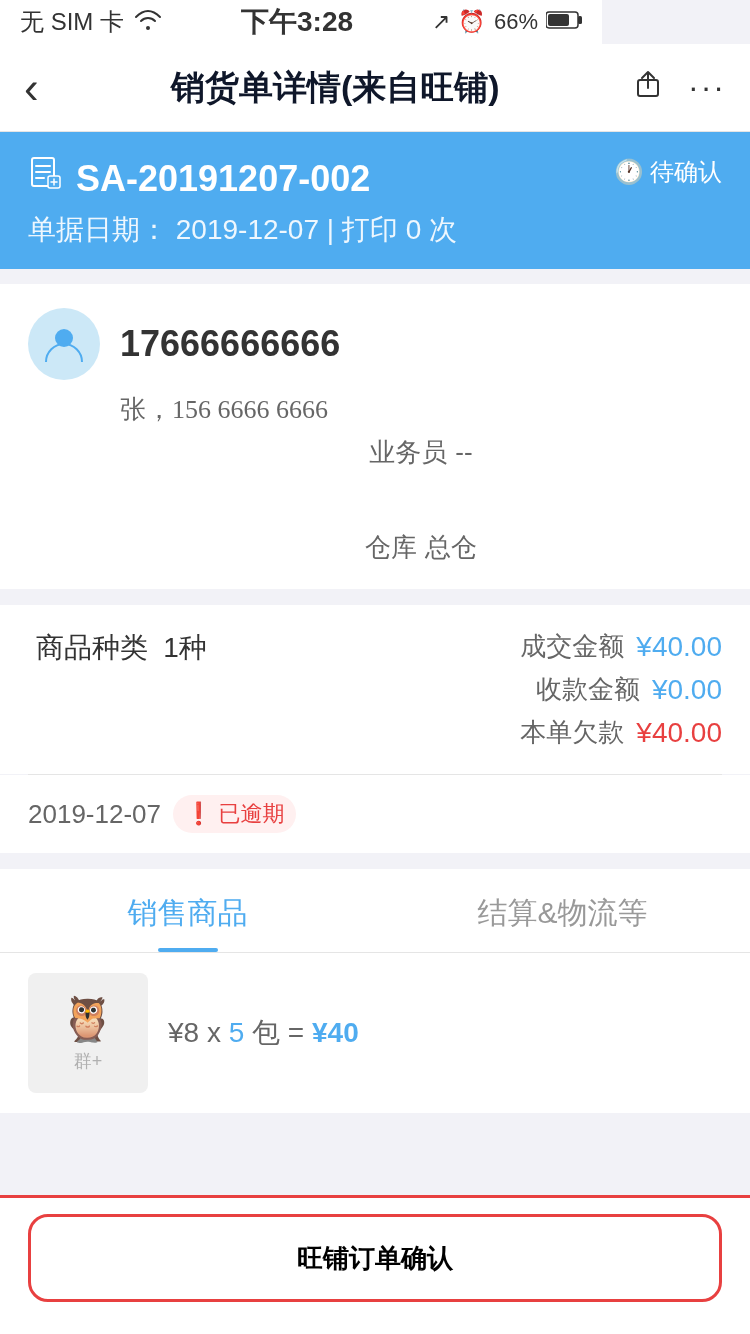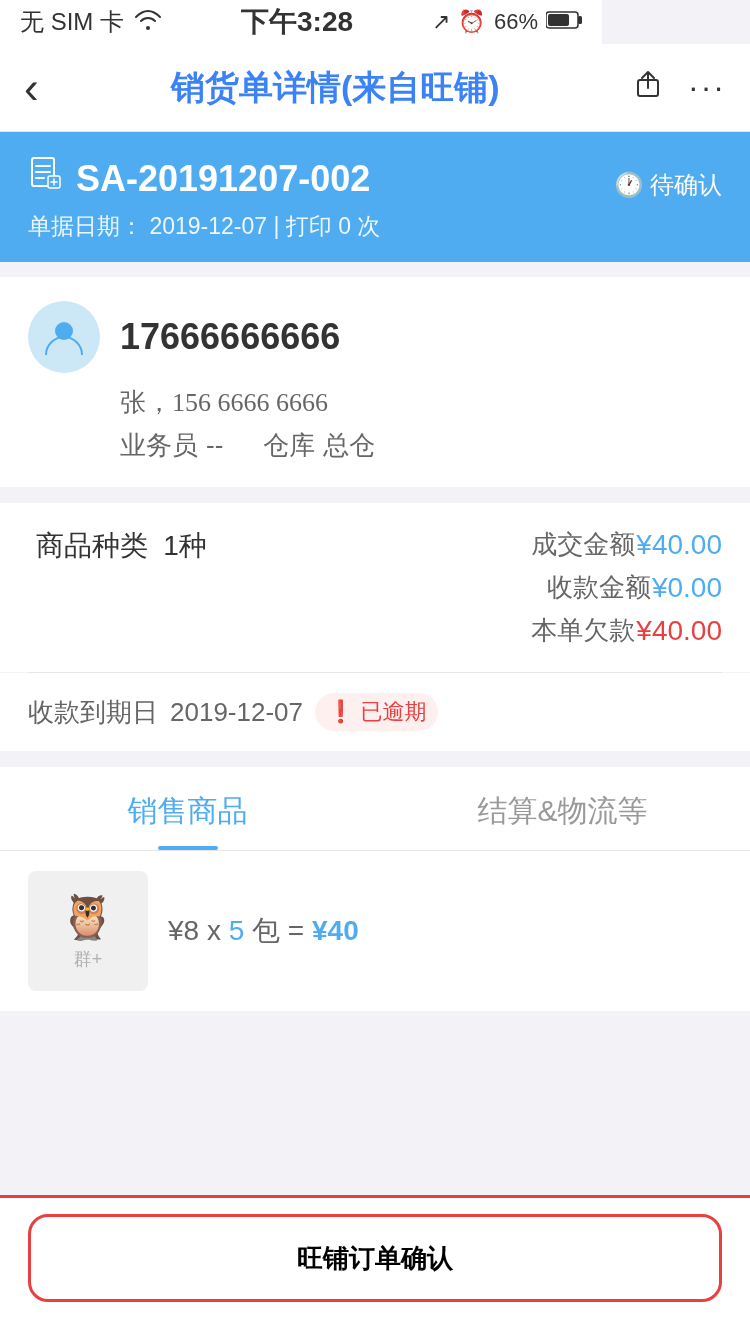--- a/index.html
+++ b/index.html
@@ -37,54 +37,54 @@
       background: #fff;
       display: flex;
       align-items: center;
       justify-content: space-between;
       padding: 0 24px;
       border-bottom: 1px solid #e5e5e5;
     }
     .nav-title {
       font-size: 34px;
       font-weight: 600;
-      color: #3b82f6;
+      color: #0f172a;
     }
     .nav-actions { display: flex; align-items: center; gap: 24px; }
 
     
     .order-banner {
       background: #4facf0;
       padding: 24px 28px 20px 28px;
       display: flex;
       flex-direction: column;
       gap: 10px;
     }
     .order-banner-top {
       display: flex;
-      align-items: flex-end;
+      align-items: flex-start;
       justify-content: space-between;
     }
     .order-id {
       font-size: 36px;
       font-weight: 700;
       color: #fff;
       display: flex;
       align-items: center;
       gap: 12px;
     }
     .order-status {
       font-size: 24px;
       color: #fff;
       display: flex;
       align-items: center;
       gap: 6px;
     }
     .order-date {
-      font-size: 23px;
+      font-size: 28px;
       color: rgba(255,255,255,0.9);
     }
 
     
     .customer-card {
       background: #fff;
       padding: 24px 28px;
       margin-top: 15px;
     }
     .customer-top {
@@ -113,24 +113,25 @@
     .customer-info {
       font-size: 26px;
       color: #666;
       padding-left: 92px;
       margin-bottom: 8px;
       font-family: Liberation Serif, serif;
     }
     .customer-meta {
       display: flex;
       align-items: center;
-      gap: 40px;
+      gap: 60px;
       padding-left: 92px;
       font-size: 26px;
       color: #666;
+      flex-direction: column;
     }
     .customer-meta span { display: flex; align-items: center; gap: 8px; }
 
     
     .divider { height: 16px; background: #f2f2f7; }
     .divider-thin { height: 1px; background: #e5e5e5; margin: 0 28px; }
 
     
     .summary-card {
       background: #fff;
@@ -139,21 +140,21 @@
       align-items: flex-start;
       justify-content: space-between;
     }
     .summary-left { font-size: 26px; color: #666; }
     .summary-left span { font-size: 28px; color: #333; margin-left: 8px; }
     .summary-right { text-align: right; }
     .summary-row {
       display: flex;
       align-items: center;
       justify-content: flex-end;
-      gap: 1px;
+      gap: 12px;
       font-size: 26px;
       color: #666;
       margin-bottom: 8px;
     }
     .summary-row:last-child { margin-bottom: 0; }
     .amount-blue { color: #4facf0; font-size: 28px; }
     .amount-red { color: #e84040; font-size: 28px; }
 
     
     .due-date-card {
@@ -383,21 +384,20 @@
     <div class="summary-row">
       <span>本单欠款</span>
       <span class="amount-red">¥40.00</span>
     </div>
   </div>
 </div>
 
 <div class="divider-thin"></div>
 
 <div class="due-date-card">
-  <span>收款到期日</span>
   <span>2019-12-07</span>
   <div class="overdue-badge">
     <span>❗</span>
     <span>已逾期</span>
   </div>
 </div>
 
 <div class="divider"></div>
 
 <div class="tabs">

